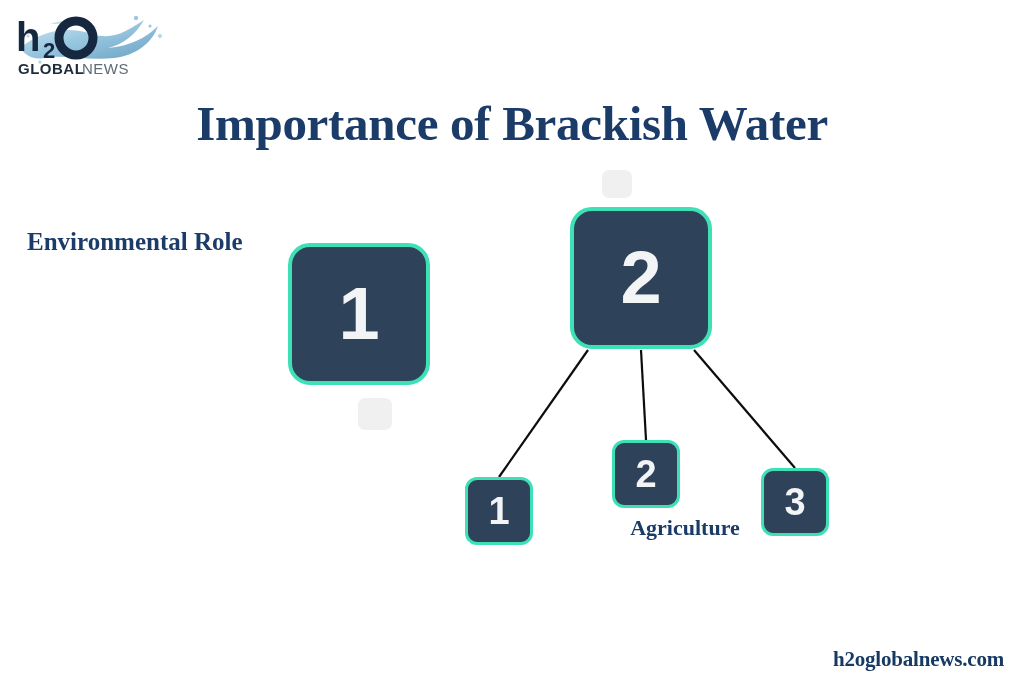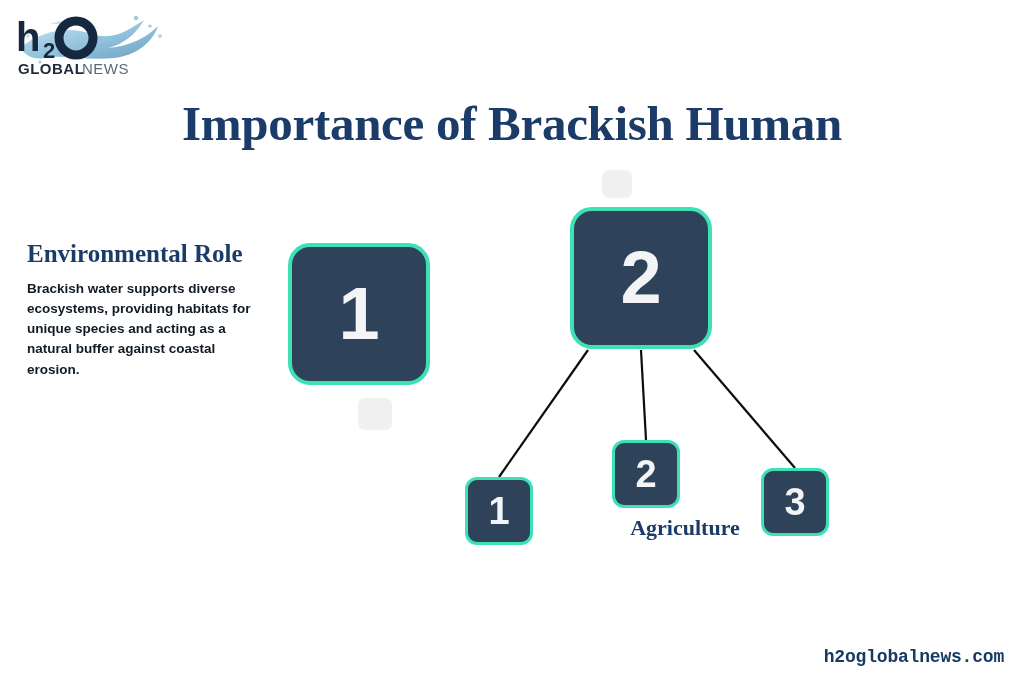--- a/index.html
+++ b/index.html
@@ -122,31 +122,31 @@
   }
   .side-body {
     font-family: "Liberation Sans", sans-serif;
     font-weight: 700;
     font-size: 13.5px;
     line-height: 1.5;
     color: #111b26;
     margin: 0;
   }
 
-  #block-environmental { left: 27px; top: 228px; width: 240px; margin-top: 12px; }
+  #block-environmental { left: 27px; top: 228px; width: 240px; }
   #block-human         { left: 748px; top: 228px; width: 232px; }
 
   
   #footer-url {
     position: absolute;
     right: 20px;
     top: 647px;
-    font-family: Liberation Mono, monospace;
-    font-weight: 700;
-    font-size: 18px;
+    font-family: Liberation Serif, serif;
+    font-weight: 700;
+    font-size: 21px;
     letter-spacing: -0.2px;
     color: #173a63;
     margin-left: 42px;
   }
 </style>
 </head>
 <body>
 
 <div id="canvas">
 
@@ -170,21 +170,21 @@
 
       <text x="6" y="41" font-family="Liberation Sans, sans-serif" font-size="40" font-weight="700" fill="#16283f" letter-spacing="-2">h</text>
       <text x="33" y="48" font-family="Liberation Sans, sans-serif" font-size="22" font-weight="700" fill="#16283f">2</text>
       <circle cx="66" cy="28" r="17" fill="none" stroke="#16283f" stroke-width="9"></circle>
 
       <text x="8" y="64" font-family="Liberation Sans, sans-serif" font-size="15" font-weight="700" fill="#1d2b3a" letter-spacing="0.5">GLOBAL</text>
       <text x="72" y="64" font-family="Liberation Sans, sans-serif" font-size="15" font-weight="400" fill="#5d6b77" letter-spacing="0.5">NEWS</text>
     </svg>
   </div>
 
-  <div id="page-title">Importance of Brackish Human</div>
+  <div id="page-title">Importance of Brackish Water</div>
 
   <div class="ghost-square" id="ghost-square-top"></div>
   <div class="ghost-square" id="ghost-square-left"></div>
 
   <svg id="connectors">
     <line x1="588" y1="350" x2="499" y2="477" stroke="#0d0d0d" stroke-width="2.2"></line>
     <line x1="641" y1="350" x2="646" y2="440" stroke="#0d0d0d" stroke-width="2.2"></line>
     <line x1="694" y1="350" x2="795" y2="468" stroke="#0d0d0d" stroke-width="2.2"></line>
   </svg>
 
@@ -197,19 +197,18 @@
   <div class="num-box small" id="box-agriculture">2</div>
 
   <div class="num-box small" id="box-drinking">3</div>
 
 
   <div class="sub-label" id="label-agriculture">Agriculture</div>
 
 
   <div class="side-block" id="block-environmental">
     <h2 class="side-heading">Environmental Role</h2>
-    <p class="side-body">Brackish water supports diverse ecosystems, providing habitats for unique species and acting as a natural buffer against coastal erosion.</p>
   </div>
 
 
   <div id="footer-url">h2oglobalnews.com</div>
 
 </div>
 
 </body></html>

